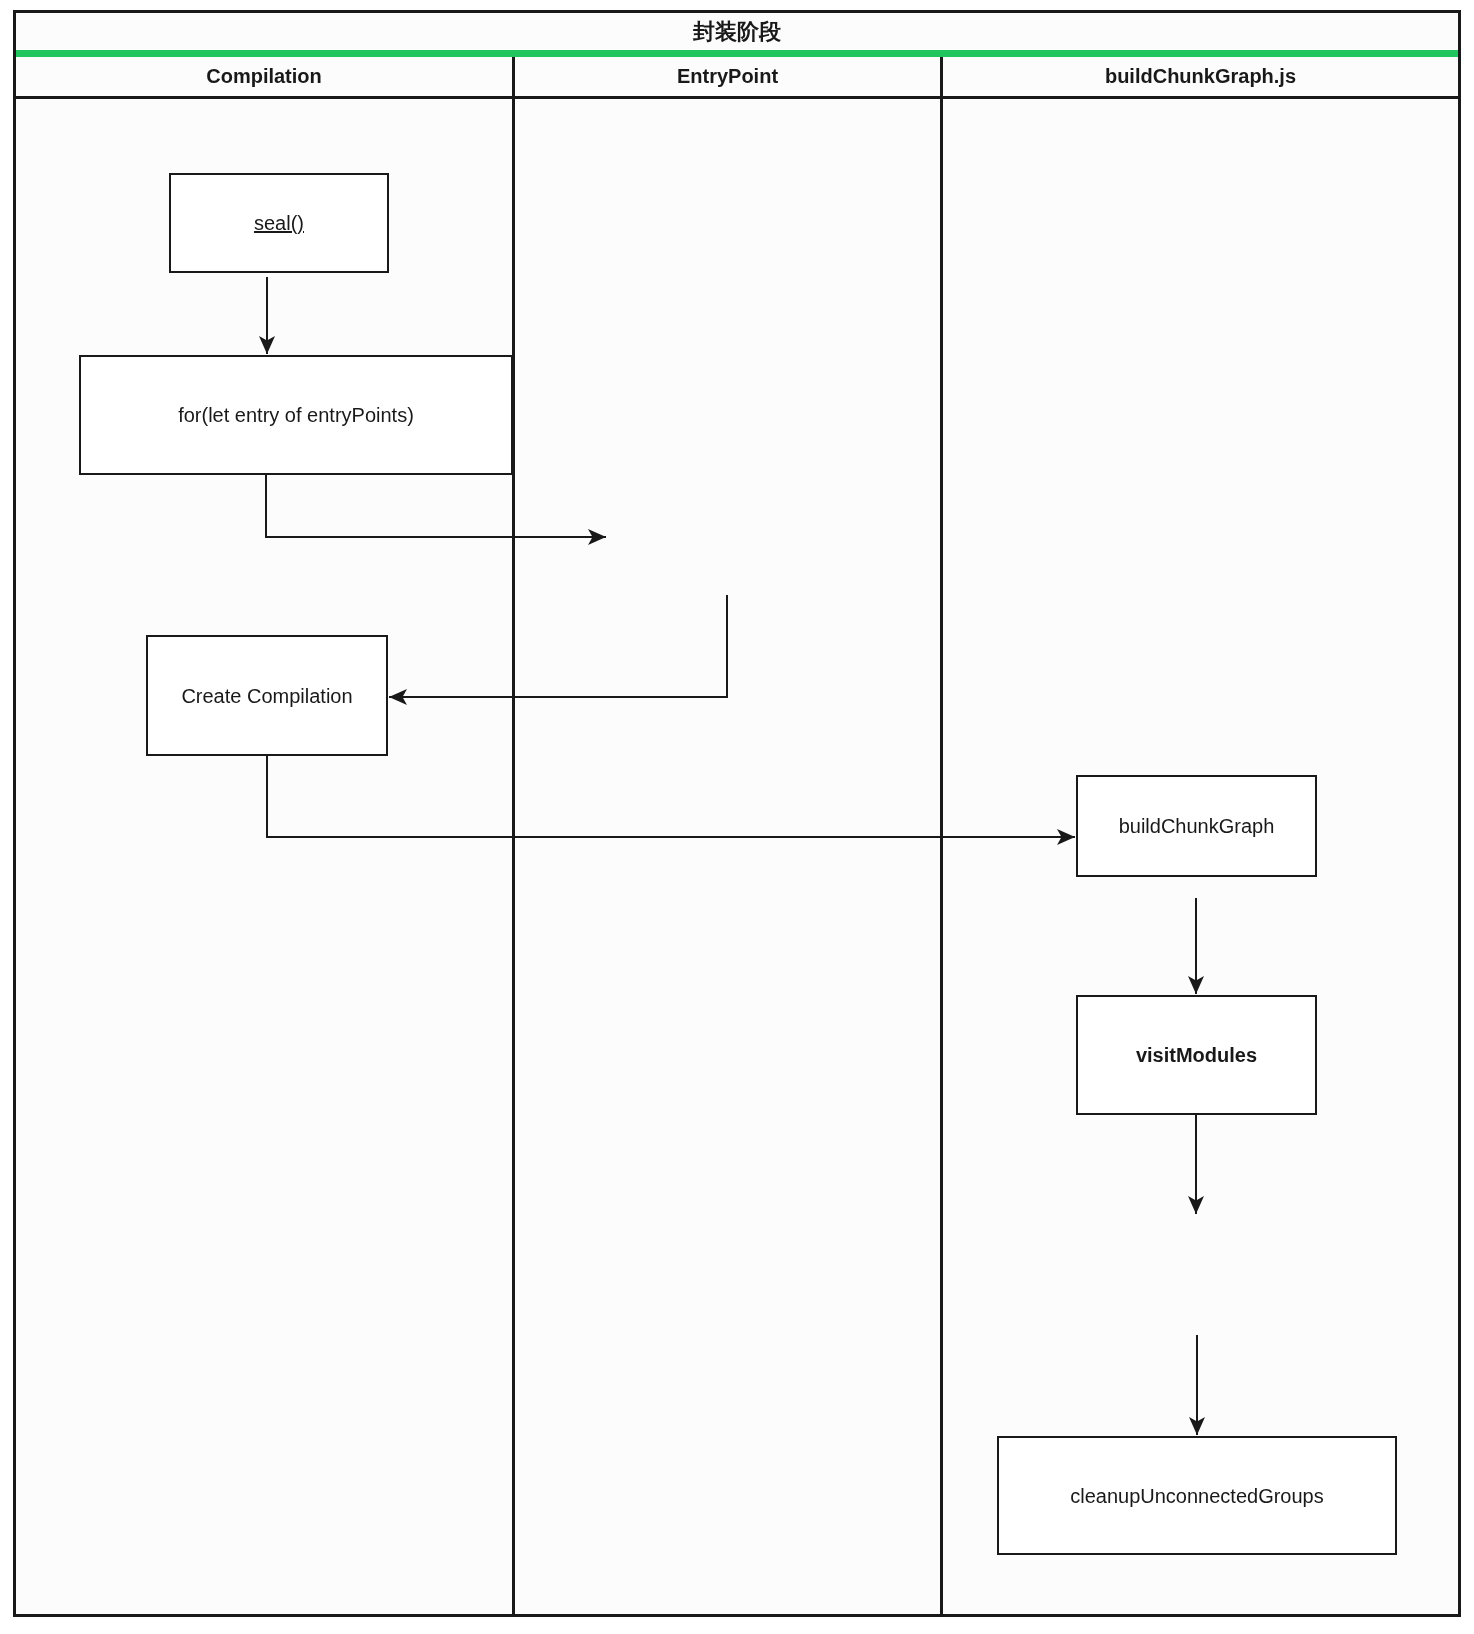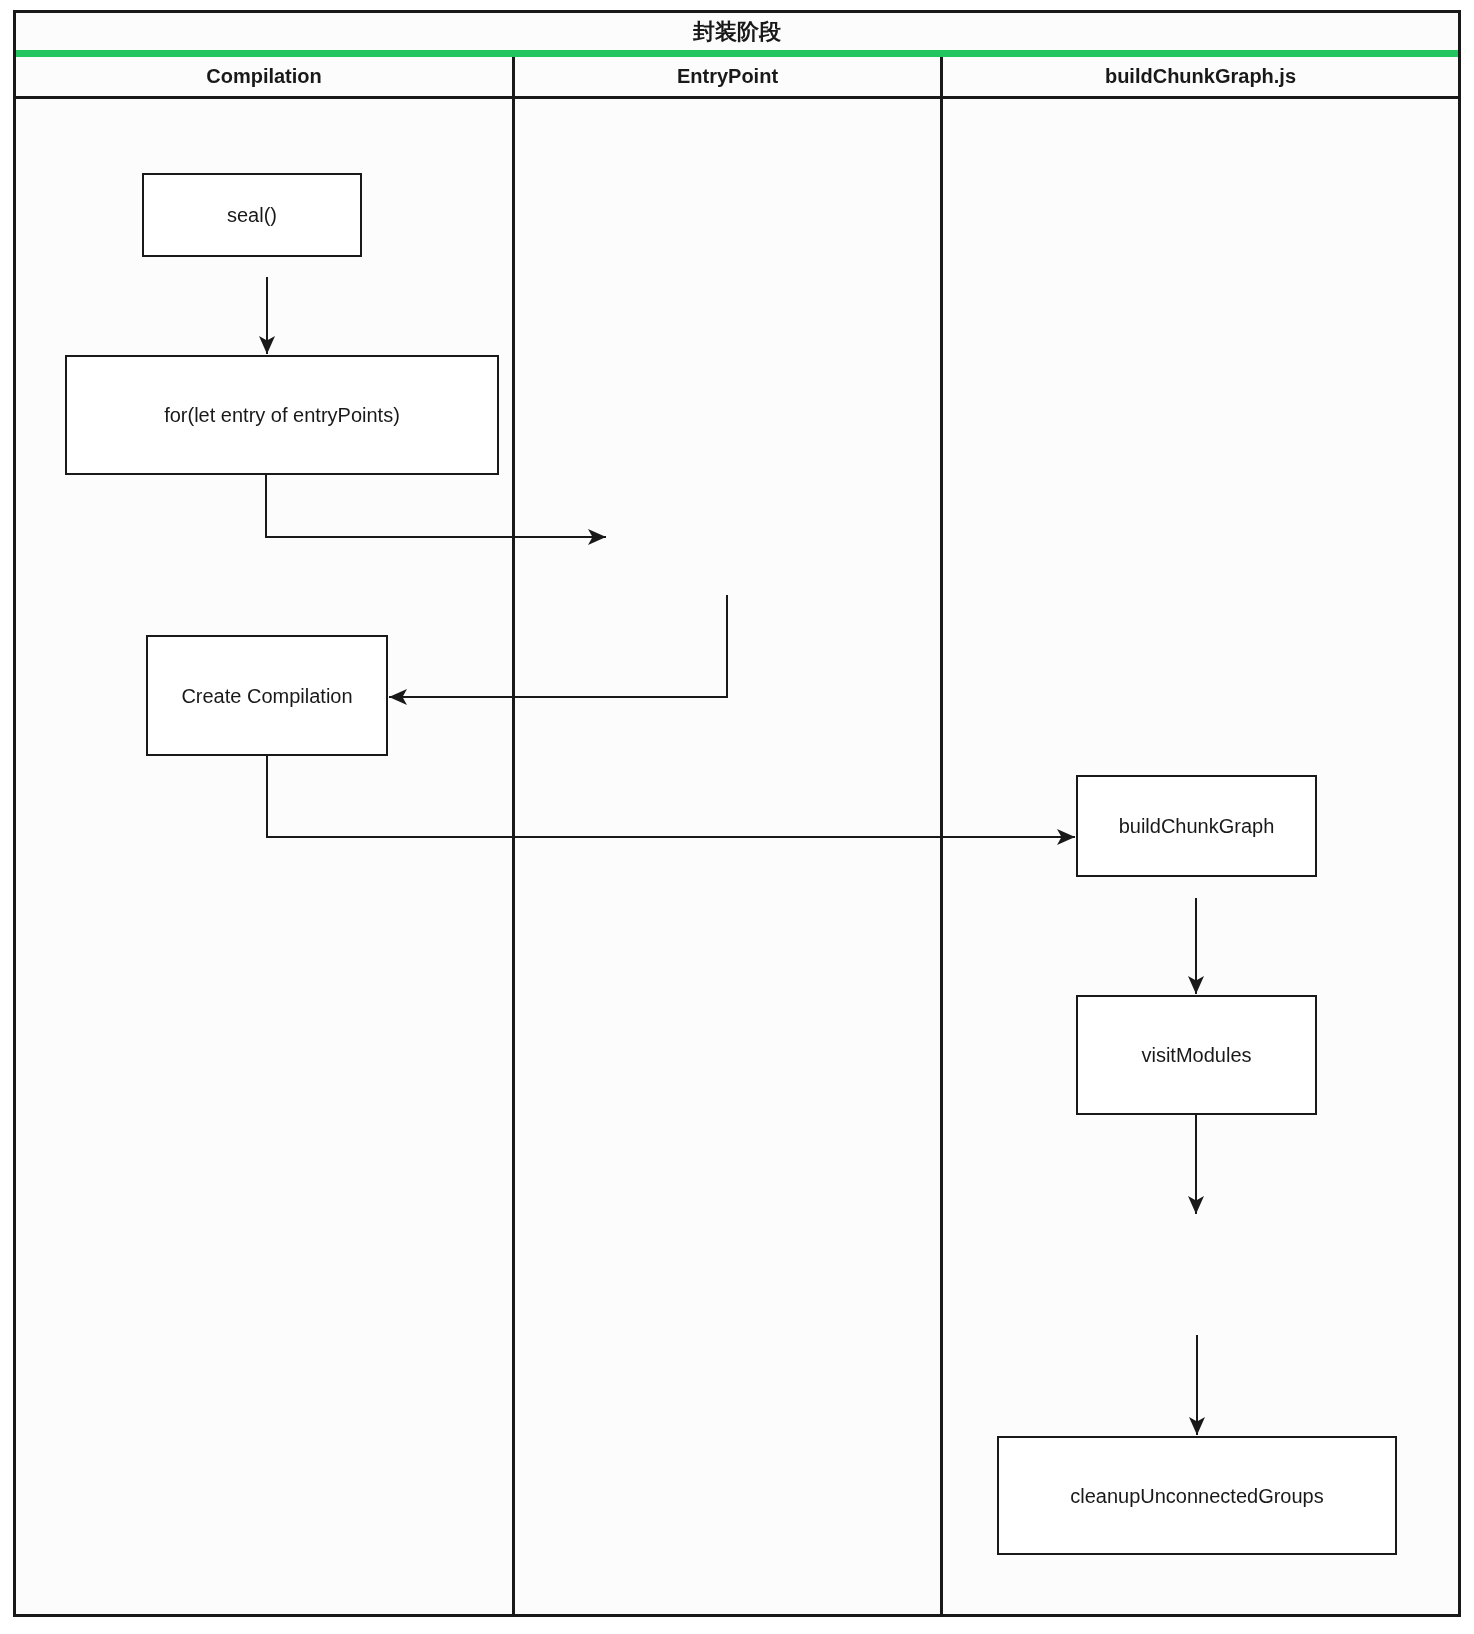--- a/index.html
+++ b/index.html
@@ -77,26 +77,26 @@
     border: 2px solid #191919;
     display: flex;
     align-items: center;
     justify-content: center;
     text-align: center;
     font-size: 20px;
     line-height: 1.5;
     white-space: pre-line;
     padding: 4px;
   }
-  .n-seal        { left: 142px;  top: 173px;  width: 220px; height: 84px; }
-  .n-for         { left: 65px;   top: 355px;  width: 434px; height: 120px; }
+  .n-seal        { left: 169px;  top: 173px;  width: 220px; height: 100px; text-decoration: underline; }
+  .n-for         { left: 79px;   top: 355px;  width: 434px; height: 120px; }
   .n-entrypoint  { left: 607px;  top: 475px;  width: 240px; height: 120px; }
   .n-chunkgraph  { left: 146px;  top: 635px;  width: 242px; height: 121px; }
   .n-build       { left: 1076px; top: 775px;  width: 241px; height: 102px; }
-  .n-visit       { left: 1076px; top: 995px;  width: 241px; height: 120px; }
+  .n-visit       { left: 1076px; top: 995px;  width: 241px; height: 120px; font-weight: bold; }
   .n-connect     { left: 997px;  top: 1215px; width: 401px; height: 120px; }
   .n-cleanup     { left: 997px;  top: 1436px; width: 400px; height: 119px; }
 </style>
 </head>
 <body>
 
 <div class="page">
 
   <div class="frame">
     <div class="title-row">封装阶段</div>

